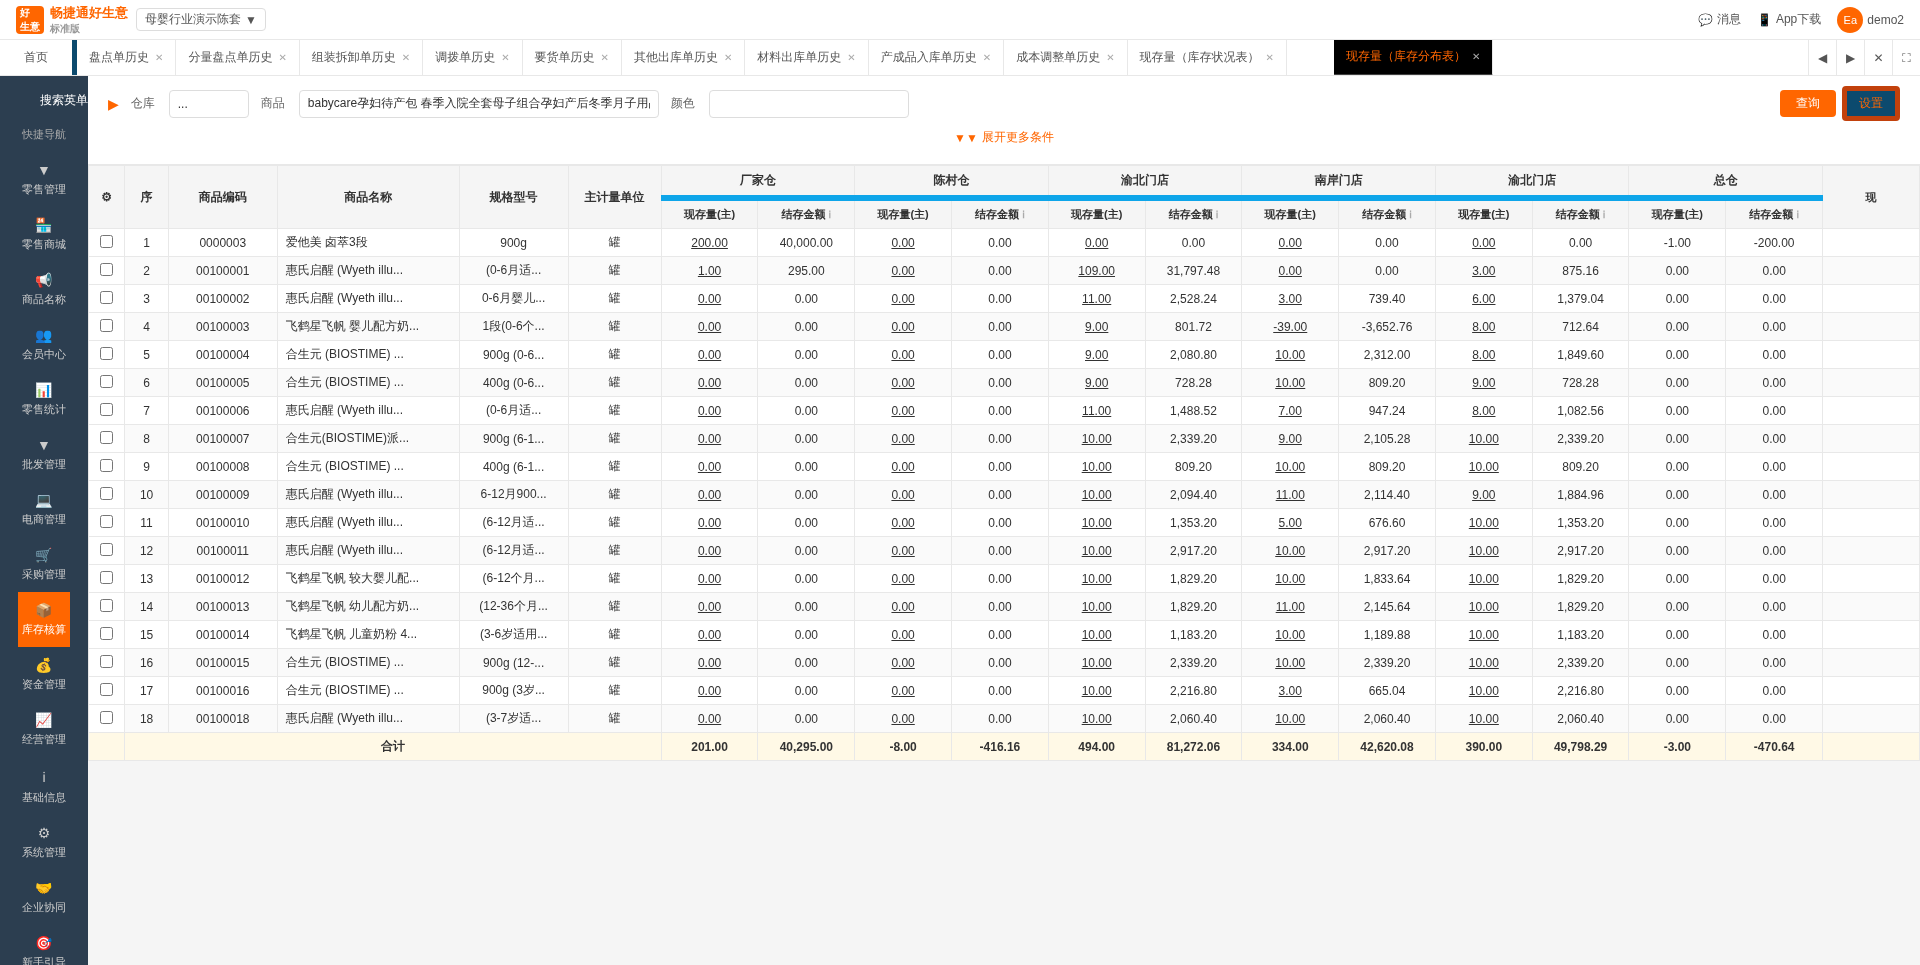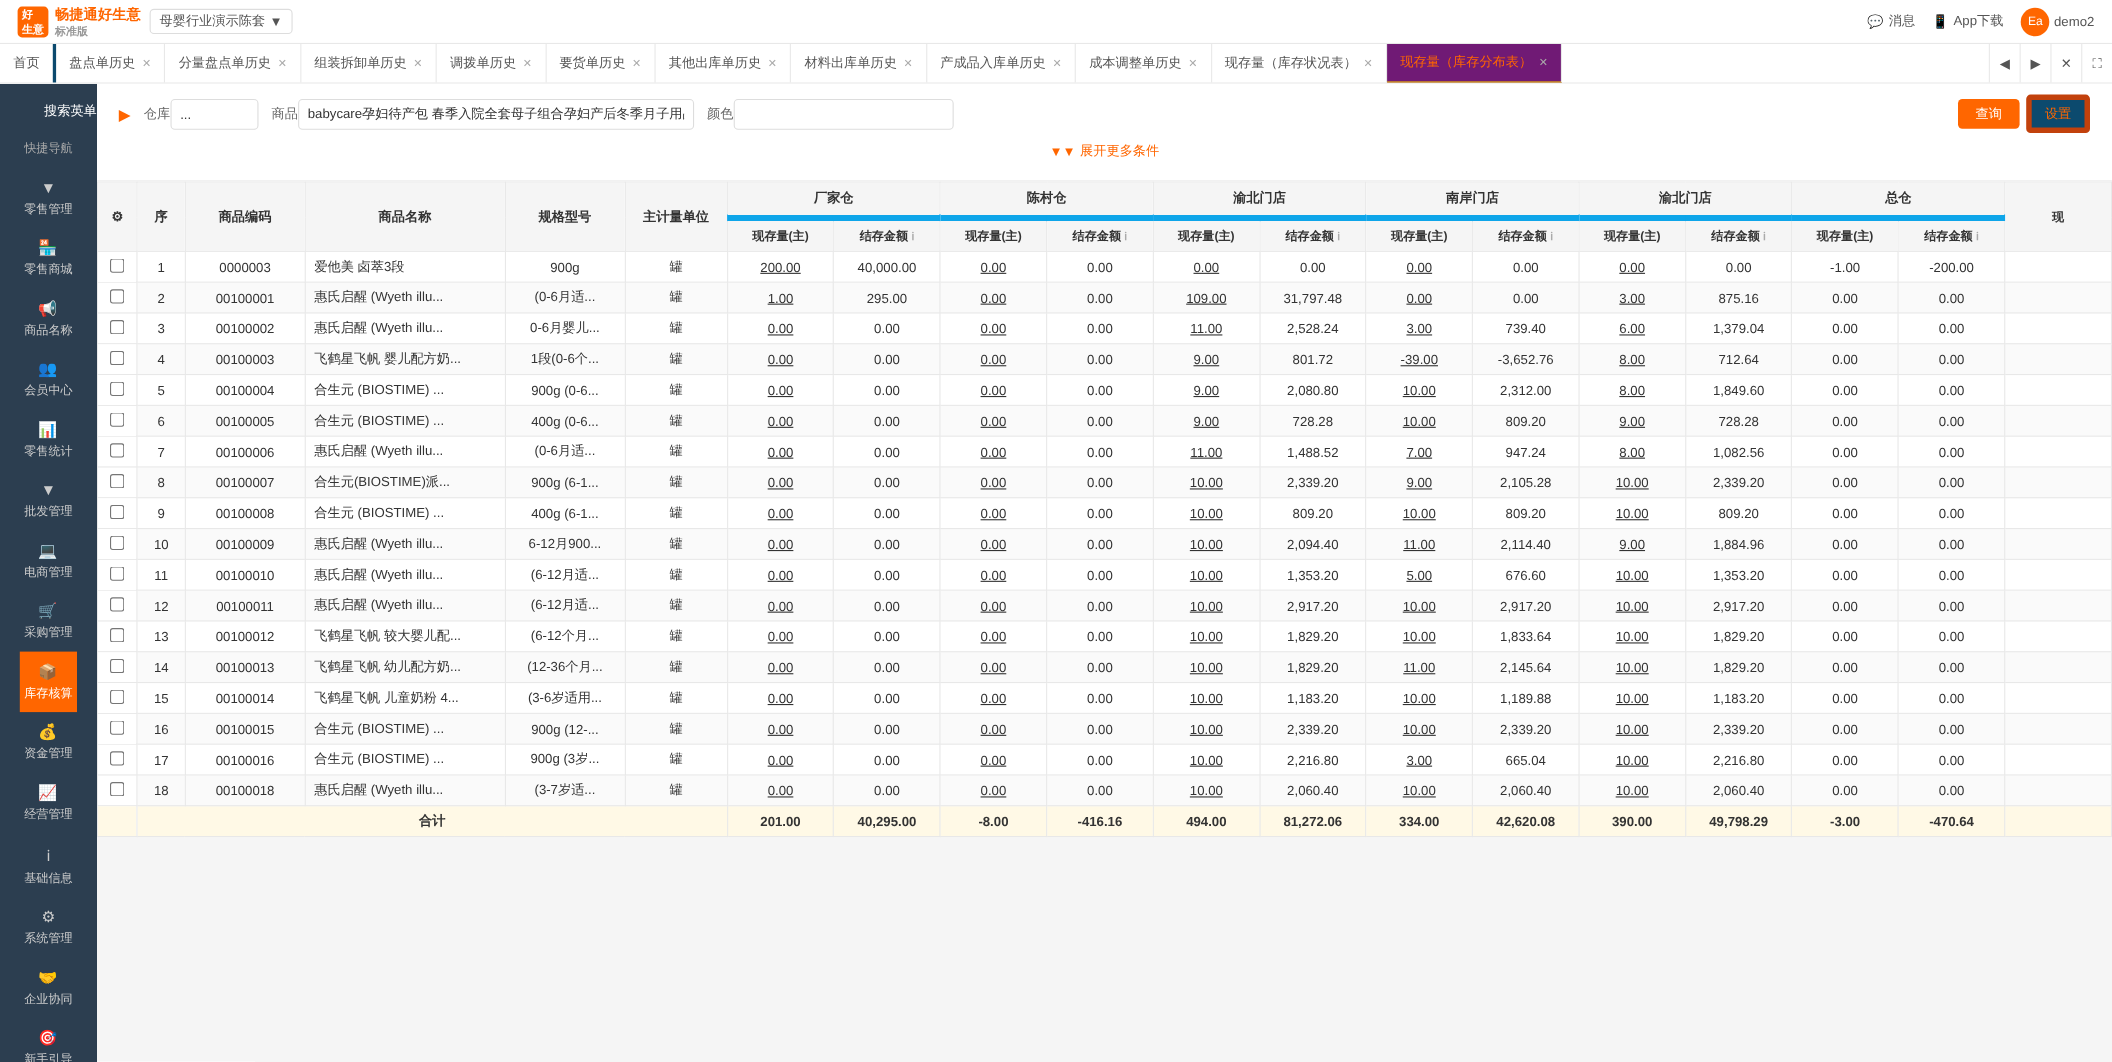--- a/index.html
+++ b/index.html
@@ -11,23 +11,23 @@
     .logo-area { display: flex; align-items: center; gap: 6px; color: #f60; font-weight: bold; font-size: 13px; }
     .logo-icon { width: 28px; height: 28px; background: #f60; border-radius: 4px; display: flex; align-items: center; justify-content: center; color: #fff; font-size: 10px; }
     .company-selector { display: flex; align-items: center; gap: 4px; border: 1px solid #ddd; border-radius: 4px; padding: 2px 8px; cursor: pointer; color: #555; }
     .topbar-right { display: flex; align-items: center; gap: 16px; color: #555; }
     .topbar-right-item { display: flex; align-items: center; gap: 4px; cursor: pointer; font-size: 12px; }
     .avatar { width: 26px; height: 26px; border-radius: 50%; background: #f60; display: flex; align-items: center; justify-content: center; color: #fff; font-size: 11px; }
 
     
     .tabs-bar { height: 36px; background: #fff; display: flex; align-items: center; border-bottom: 1px solid #e8e8e8; overflow: hidden; }
     .tab-item { display: flex; align-items: center; gap: 4px; padding: 0 12px; height: 36px; cursor: pointer; border-right: 1px solid #e8e8e8; white-space: nowrap; font-size: 12px; color: #555; flex-shrink: 0; }
-    .tab-item.active { background: #701a75; color: #f60; border-bottom: 2px solid #eab308; }
+    .tab-item.active { background: #000000; color: #f60; border-bottom: 2px solid #404040; margin-left: 47px; }
     .tab-item .tab-close { color: #aaa; font-size: 10px; margin-left: 2px; }
-    .tab-home { padding: 0 12px; height: 36px; display: flex; align-items: center; color: #555; border-right: 3px solid #0c4a6e; cursor: pointer; }
+    .tab-home { padding: 0 24px; height: 36px; display: flex; align-items: center; color: #555; border-right: 5px solid #0c4a6e; cursor: pointer; }
     .tabs-nav { display: flex; align-items: center; margin-left: auto; }
     .tabs-nav-btn { width: 28px; height: 36px; display: flex; align-items: center; justify-content: center; cursor: pointer; border-left: 1px solid #e8e8e8; color: #555; }
 
     
     .main-layout { display: flex; height: calc(965px - 40px - 36px); }
 
     
     .sidebar { width: 88px; background: #2c3e50; display: flex; flex-direction: column; align-items: center; padding-top: 8px; overflow-y: auto; flex-shrink: 0; }
     .sidebar-search { width: 100%; padding: 4px 8px; color: #fff; font-size: 12px; text-align: right; cursor: pointer; padding: 8px 0; }
     .sidebar-item { width: 100%; text-align: center; padding: 10px 4px; color: #ccc; cursor: pointer; font-size: 12px; display: flex; flex-direction: column; align-items: center; gap: 4px; }
@@ -38,21 +38,21 @@
 
     
     .page-header { padding: 12px 20px 8px; background: #fff; border-bottom: 1px solid #e8e8e8; display: flex; align-items: center; justify-content: space-between; }
     .page-title { font-size: 16px; font-weight: bold; color: #333; }
     .page-actions { display: flex; align-items: center; gap: 8px; }
     .btn-action { display: flex; align-items: center; gap: 4px; padding: 4px 12px; border: 1px solid #ddd; border-radius: 4px; cursor: pointer; background: #fff; color: #555; font-size: 12px; }
 
     
     .filter-area { background: #fff; padding: 10px 20px; border-bottom: 1px solid #e8e8e8; }
     .filter-row { display: flex; align-items: center; gap: 12px; flex-wrap: wrap; }
-    .filter-item { display: flex; align-items: center; gap: 0; }
+    .filter-item { display: flex; align-items: center; gap: 14px; }
     .filter-label { color: #666; white-space: nowrap; font-size: 12px; }
     .filter-input { height: 28px; border: 1px solid #ddd; border-radius: 4px; padding: 0 8px; font-size: 12px; color: #333; min-width: 80px; }
     .filter-input-wide { min-width: 360px; }
     .filter-input-color { min-width: 200px; }
     .expand-btn { display: flex; align-items: center; gap: 4px; color: #f60; cursor: pointer; font-size: 12px; padding: 4px 8px; }
     .btn-query { background: #f60; color: #fff; border: none; border-radius: 4px; padding: 5px 16px; cursor: pointer; font-size: 12px; }
     .btn-setting { background: #0c4a6e; color: #f60; border: 5px solid #c2410c; border-radius: 4px; padding: 4px 12px; cursor: pointer; font-size: 12px; }
     .filter-expand-row { display: flex; justify-content: center; padding: 4px 0; }
     .orange-arrow { color: #f60; cursor: pointer; font-size: 14px; }
 

